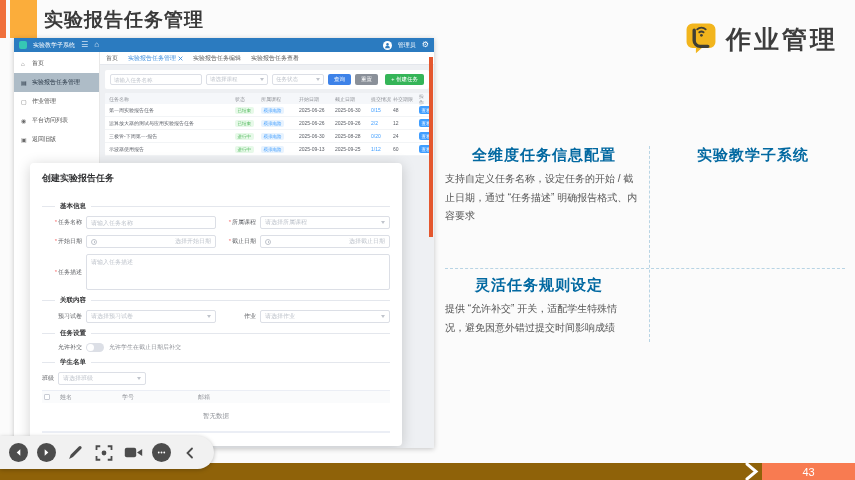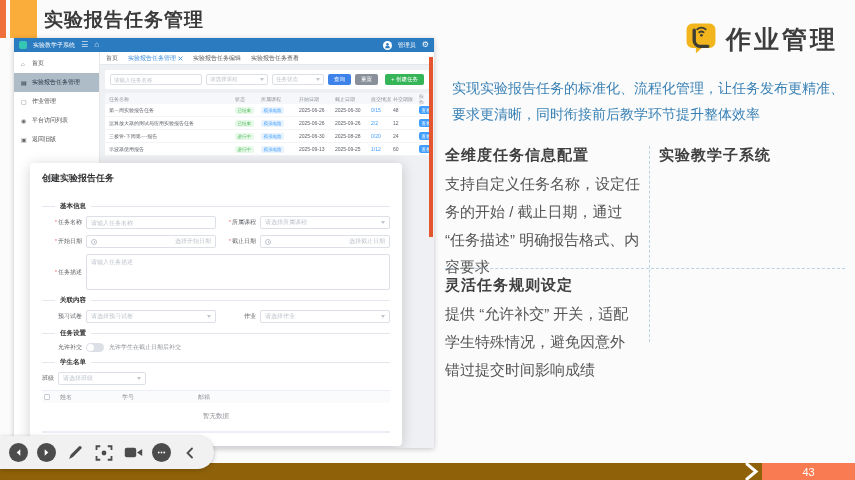--- a/index.html
+++ b/index.html
@@ -99,22 +99,22 @@
   .m-btn { font-size:6.5px; border-radius:2px; padding:3px 9px; border:1px solid transparent; }
   .m-submit { background:#3d82e8; color:#fff; }
   .m-cancel { background:#fff; border-color:#dcdfe6; color:#606266; }
 
   
   .intro { position:absolute; left:452px; top:76px; width:394px; font-size:14px; color:#3981b5; line-height:1.85; }
   .features { position:absolute; left:445px; top:142px; width:404px; height:236px; }
   .vdash { position:absolute; left:204px; top:4px; height:196px; border-left:1px dashed #b8d4e4; }
   .hdash { position:absolute; left:0px; top:126px; width:400px; border-top:1px dashed #b8d4e4; }
   .feat { position:absolute; }
-  .feat h3 { font-size:15px; color:#404040; margin-bottom:5px; letter-spacing:1px; }
-  .feat p { font-size:15px; color:#555; line-height:1.85; }
+  .feat h3 { font-size:15px; color:#0369a1; text-align:center; margin-bottom:5px; letter-spacing:1px; }
+  .feat p { font-size:10px; color:#555; line-height:1.85; }
   .feat-1 { left:0; top:4px; width:198px; }
   .feat-2 { left:214px; top:4px; width:188px; }
   .feat-3 { left:0; top:134px; width:188px; }
 
   
   .toolbar { position:absolute; left:0; top:436px; width:214px; height:33px; background:#f1f1f1; border-radius:0 17px 17px 0; box-shadow:0 1px 4px rgba(0,0,0,.25); display:flex; align-items:center; gap:9px; padding-left:9px; z-index:6; }
   .tb-circle { width:19px; height:19px; background:#4c4c4c; border-radius:50%; display:flex; align-items:center; justify-content:center; flex:none; }
   .tb-flat { width:20px; height:20px; display:flex; align-items:center; justify-content:center; flex:none; }
 
   
@@ -379,21 +379,20 @@
 
       <div class="m-footer">
         <button class="m-btn m-submit">创建任务</button>
         <button class="m-btn m-cancel">取消</button>
       </div>
     </div>
   </div>
 
   <div class="red-line"></div>
 
-  <p class="intro">实现实验报告任务的标准化、流程化管理，让任务发布更精准、要求更清晰，同时衔接前后教学环节提升整体效率</p>
 
   <div class="features">
     <div class="vdash"></div>
     <div class="hdash"></div>
     <div class="feat feat-1">
       <h3>全维度任务信息配置</h3>
       <p>支持自定义任务名称，设定任务的开始 / 截止日期，通过 “任务描述” 明确报告格式、内容要求</p>
     </div>
     <div class="feat feat-2">
       <h3>实验教学子系统</h3>

